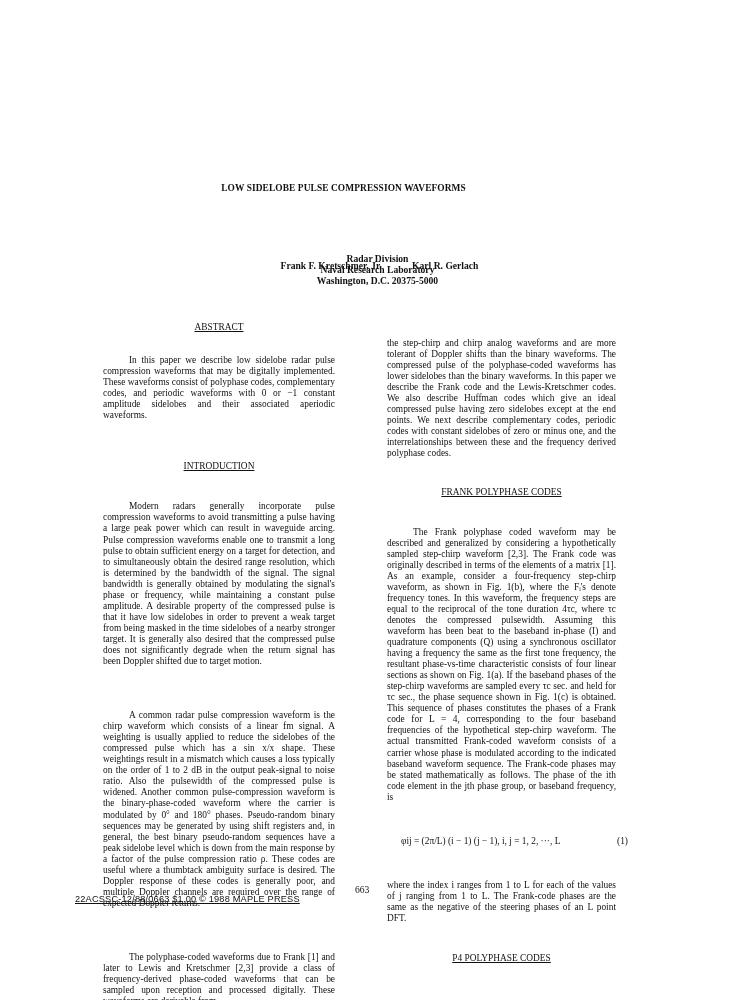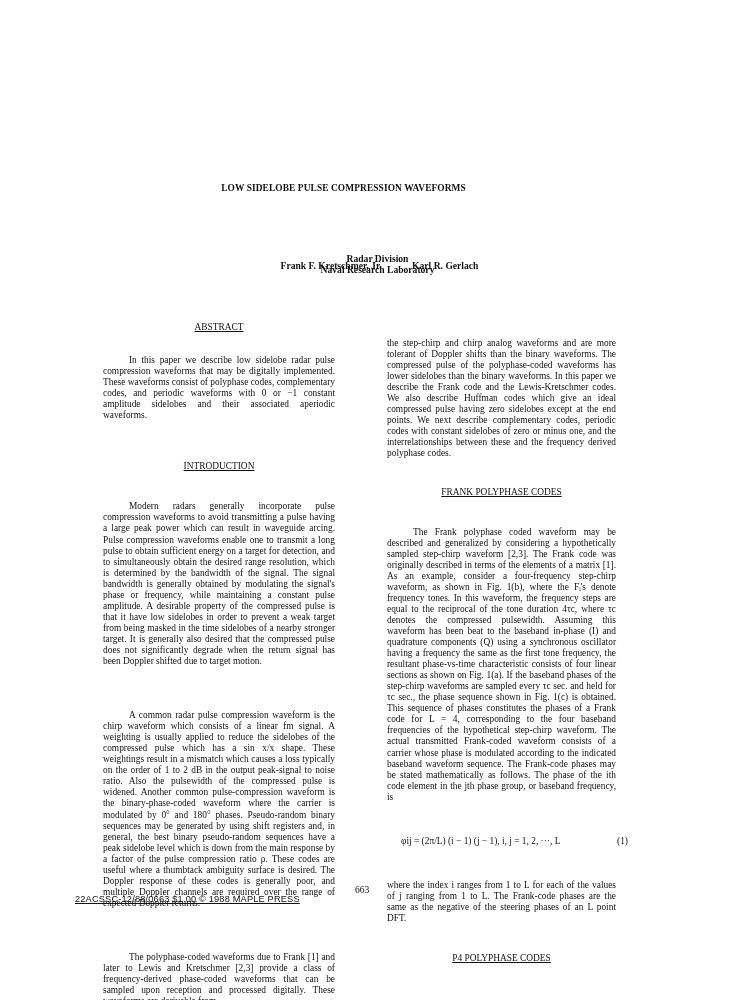--- a/index.html
+++ b/index.html
@@ -29,20 +29,21 @@
 <div class="abs title">LOW SIDELOBE PULSE COMPRESSION WAVEFORMS</div>
 
 <div class="abs authors">
   <span class="author1">Frank F. Kretschmer, Jr.</span>
   <span>Karl R. Gerlach</span>
 </div>
 
 <div class="abs affil">
   <div>Radar Division</div>
   <div>Naval Research Laboratory</div>
+  <div>Washington, D.C. 20375-5000</div>
 </div>
 
 <div class="abs col col-left">
   <div class="heading">ABSTRACT</div>
   <div class="gap-s"></div>
   <p class="para">In this paper we describe low sidelobe radar pulse compression waveforms that may be digitally implemented. These waveforms consist of polyphase codes, complementary codes, and periodic waveforms with 0 or −1 constant amplitude sidelobes and their associated aperiodic waveforms.</p>
   <div style="height:24px"></div>
   <div class="heading">INTRODUCTION</div>
   <div class="gap-l"></div>
   <p class="para">Modern radars generally incorporate pulse compression waveforms to avoid transmitting a pulse having a large peak power which can result in waveguide arcing. Pulse compression waveforms enable one to transmit a long pulse to obtain sufficient energy on a target for detection, and to simultaneously obtain the desired range resolution, which is determined by the bandwidth of the signal. The signal bandwidth is generally obtained by modulating the signal's phase or frequency, while maintaining a constant pulse amplitude. A desirable property of the compressed pulse is that it have low sidelobes in order to prevent a weak target from being masked in the time sidelobes of a nearby stronger target. It is generally also desired that the compressed pulse does not significantly degrade when the return signal has been Doppler shifted due to target motion.</p>

